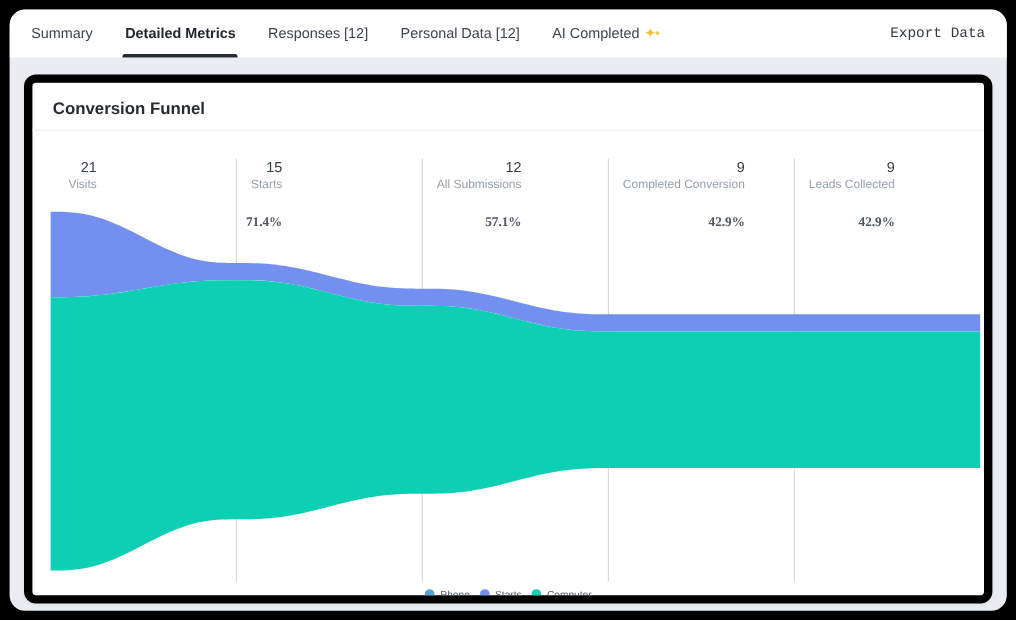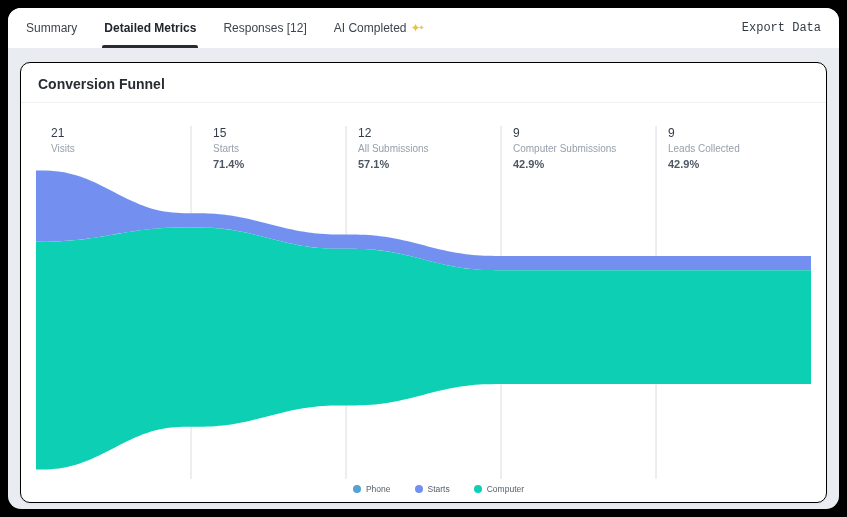--- a/index.html
+++ b/index.html
@@ -27,55 +27,56 @@
   .tab.active::after {
     content:""; position:absolute; left:-2px; right:-2px; bottom:0;
     height:3px; background:#272c34; border-radius:2px 2px 0 0;
   }
   .sparkle-main { color:#eec23e; font-size:12px; margin-left:4px; }
   .sparkle-small { color:#eec23e; font-size:7px; vertical-align:top; margin-left:-2px; }
   .export { margin-left:auto; font-size:12px; color:#343b44; cursor:pointer;font-family:Liberation Mono, monospace; }
   
   .card {
     position:absolute; left:12px; top:54px; width:807px; height:441px;
-    background:#fff; border:1px solid #000000; border-radius:10px;
-    box-shadow:0 1px 3px rgba(20,30,50,0.05); overflow:hidden;
+    background:#fff; border:7px solid #000000; border-radius:10px;
+    box-shadow:0 1px 3px rgba(20,30,50,0.05); overflow:hidden;text-align:right;
   }
   .card-title {
     position:absolute; left:17px; top:13px;
     font-size:14px; font-weight:700; color:#272c33;
   }
   .card-divider {
     position:absolute; left:0; top:39px; width:100%; height:1px; background:#eef0f3;
   }
   .chart-wrap { position:absolute; left:15px; top:58px; width:775px; height:360px; }
   .chart-wrap svg { display:block; }
   
   .stage-label { position:absolute; top:64px; }
   .stage-num { font-size:12px; color:#333d49; line-height:1.1; }
   .stage-name { font-size:10px; color:#97a0ac; margin-top:3px; line-height:1.1; }
-  .stage-pct { font-size:11px; font-weight:700; color:#4d5763; margin-top:4px; line-height:1.1; }
+  .stage-pct { font-size:11px; font-weight:700; color:#4d5763; margin-top:19px; line-height:1.1;font-family:Liberation Serif, serif; }
   
   .legend {
-    position:absolute; left:15px; top:421px; width:100%;
-    display:flex; justify-content:center; align-items:center; gap:24px;
+    position:absolute; left:0; top:421px; width:100%;
+    display:flex; justify-content:center; align-items:center; gap:8px;
   }
   .legend-item { display:flex; align-items:center; gap:5px; }
   .legend-dot { width:8px; height:8px; border-radius:50%; }
   .legend-text { font-size:8.5px; color:#555e69; }
 </style>
 </head>
 <body>
 
 <div class="window">
 
   <div class="tabbar">
     <div class="tab">Summary</div>
     <div class="tab active">Detailed Metrics</div>
     <div class="tab">Responses [12]</div>
+    <div class="tab">Personal Data [12]</div>
     <div class="tab">
       <span>AI Completed</span>
       <span class="sparkle-main">✦</span>
         <span class="sparkle-small">✦</span>
     </div>
     <div class="export">Export Data</div>
   </div>
 
   <div class="card">
     <div class="card-title">Conversion Funnel</div>
@@ -90,33 +91,33 @@
           <path d="M0.0 49.48 L4.0 49.49 L8.0 49.53 L12.0 49.66 L16.0 49.88 L20.0 50.23 L24.0 50.72 L28.0 51.37 L32.0 52.17 L36.0 53.14 L40.0 54.27 L44.0 55.56 L48.0 57.00 L52.0 58.58 L56.0 60.29 L60.0 62.10 L64.0 64.00 L68.0 65.98 L72.0 68.01 L76.0 70.07 L80.0 72.13 L84.0 74.18 L88.0 76.20 L92.0 78.16 L96.0 80.04 L100.0 81.83 L104.0 83.50 L108.0 85.05 L112.0 86.45 L116.0 87.70 L120.0 88.80 L124.0 89.73 L128.0 90.49 L132.0 91.10 L136.0 91.55 L140.0 91.87 L144.0 92.06 L148.0 92.16 L152.0 92.20 L156.0 92.20 L160.0 92.21 L164.0 92.24 L168.0 92.31 L172.0 92.44 L176.0 92.63 L180.0 92.89 L184.0 93.24 L188.0 93.66 L192.0 94.16 L196.0 94.75 L200.0 95.42 L204.0 96.15 L208.0 96.96 L212.0 97.82 L216.0 98.74 L220.0 99.71 L224.0 100.70 L228.0 101.72 L232.0 102.75 L236.0 103.78 L240.0 104.81 L244.0 105.81 L248.0 106.78 L252.0 107.71 L256.0 108.59 L260.0 109.41 L264.0 110.17 L268.0 110.85 L272.0 111.46 L276.0 111.98 L280.0 112.43 L284.0 112.79 L288.0 113.07 L292.0 113.28 L296.0 113.42 L300.0 113.51 L304.0 113.55 L308.0 113.56 L312.0 113.56 L316.0 113.57 L320.0 113.61 L324.0 113.70 L328.0 113.84 L332.0 114.05 L336.0 114.33 L340.0 114.69 L344.0 115.14 L348.0 115.66 L352.0 116.27 L356.0 116.95 L360.0 117.71 L364.0 118.53 L368.0 119.41 L372.0 120.34 L376.0 121.31 L380.0 122.31 L384.0 123.34 L388.0 124.37 L392.0 125.40 L396.0 126.42 L400.0 127.41 L404.0 128.38 L408.0 129.30 L412.0 130.16 L416.0 130.97 L420.0 131.70 L424.0 132.37 L428.0 132.96 L432.0 133.46 L436.0 133.88 L440.0 134.23 L444.0 134.49 L448.0 134.68 L452.0 134.81 L456.0 134.88 L460.0 134.91 L464.0 134.92 L468.0 134.92 L472.0 134.92 L476.0 134.92 L480.0 134.92 L484.0 134.92 L488.0 134.92 L492.0 134.92 L496.0 134.92 L500.0 134.92 L504.0 134.92 L508.0 134.92 L512.0 134.92 L516.0 134.92 L520.0 134.92 L524.0 134.92 L528.0 134.92 L532.0 134.92 L536.0 134.92 L540.0 134.92 L544.0 134.92 L548.0 134.92 L552.0 134.92 L556.0 134.92 L560.0 134.92 L564.0 134.92 L568.0 134.92 L572.0 134.92 L576.0 134.92 L580.0 134.92 L584.0 134.92 L588.0 134.92 L592.0 134.92 L596.0 134.92 L600.0 134.92 L604.0 134.92 L608.0 134.92 L612.0 134.92 L616.0 134.92 L620.0 134.92 L624.0 134.92 L628.0 134.92 L632.0 134.92 L636.0 134.92 L640.0 134.92 L644.0 134.92 L648.0 134.92 L652.0 134.92 L656.0 134.92 L660.0 134.92 L664.0 134.92 L668.0 134.92 L672.0 134.92 L676.0 134.92 L680.0 134.92 L684.0 134.92 L688.0 134.92 L692.0 134.92 L696.0 134.92 L700.0 134.92 L704.0 134.92 L708.0 134.92 L712.0 134.92 L716.0 134.92 L720.0 134.92 L724.0 134.92 L728.0 134.92 L732.0 134.92 L736.0 134.92 L740.0 134.92 L744.0 134.92 L748.0 134.92 L752.0 134.92 L756.0 134.92 L760.0 134.92 L764.0 134.92 L768.0 134.92 L772.0 134.92 L775 134.92 L775.0 134.92 L771.0 134.92 L767.0 134.92 L763.0 134.92 L759.0 134.92 L755.0 134.92 L751.0 134.92 L747.0 134.92 L743.0 134.92 L739.0 134.92 L735.0 134.92 L731.0 134.92 L727.0 134.92 L723.0 134.92 L719.0 134.92 L715.0 134.92 L711.0 134.92 L707.0 134.92 L703.0 134.92 L699.0 134.92 L695.0 134.92 L691.0 134.92 L687.0 134.92 L683.0 134.92 L679.0 134.92 L675.0 134.92 L671.0 134.92 L667.0 134.92 L663.0 134.92 L659.0 134.92 L655.0 134.92 L651.0 134.92 L647.0 134.92 L643.0 134.92 L639.0 134.92 L635.0 134.92 L631.0 134.92 L627.0 134.92 L623.0 134.92 L619.0 134.92 L615.0 134.92 L611.0 134.92 L607.0 134.92 L603.0 134.92 L599.0 134.92 L595.0 134.92 L591.0 134.92 L587.0 134.92 L583.0 134.92 L579.0 134.92 L575.0 134.92 L571.0 134.92 L567.0 134.92 L563.0 134.92 L559.0 134.92 L555.0 134.92 L551.0 134.92 L547.0 134.92 L543.0 134.92 L539.0 134.92 L535.0 134.92 L531.0 134.92 L527.0 134.92 L523.0 134.92 L519.0 134.92 L515.0 134.92 L511.0 134.92 L507.0 134.92 L503.0 134.92 L499.0 134.92 L495.0 134.92 L491.0 134.92 L487.0 134.92 L483.0 134.92 L479.0 134.92 L475.0 134.92 L471.0 134.92 L467.0 134.92 L463.0 134.92 L459.0 134.91 L455.0 134.87 L451.0 134.78 L447.0 134.64 L443.0 134.43 L439.0 134.15 L435.0 133.79 L431.0 133.34 L427.0 132.82 L423.0 132.21 L419.0 131.53 L415.0 130.77 L411.0 129.95 L407.0 129.07 L403.0 128.14 L399.0 127.17 L395.0 126.17 L391.0 125.14 L387.0 124.11 L383.0 123.08 L379.0 122.06 L375.0 121.07 L371.0 120.10 L367.0 119.18 L363.0 118.32 L359.0 117.51 L355.0 116.78 L351.0 116.11 L347.0 115.52 L343.0 115.02 L339.0 114.60 L335.0 114.25 L331.0 113.99 L327.0 113.80 L323.0 113.67 L319.0 113.60 L315.0 113.57 L311.0 113.56 L307.0 113.56 L303.0 113.54 L299.0 113.49 L295.0 113.39 L291.0 113.24 L287.0 113.01 L283.0 112.71 L279.0 112.32 L275.0 111.86 L271.0 111.31 L267.0 110.69 L263.0 109.98 L259.0 109.21 L255.0 108.38 L251.0 107.48 L247.0 106.54 L243.0 105.56 L239.0 104.55 L235.0 103.53 L231.0 102.49 L227.0 101.46 L223.0 100.45 L219.0 99.46 L215.0 98.51 L211.0 97.60 L207.0 96.75 L203.0 95.96 L199.0 95.24 L195.0 94.60 L191.0 94.03 L187.0 93.55 L183.0 93.14 L179.0 92.82 L175.0 92.57 L171.0 92.40 L167.0 92.29 L163.0 92.23 L159.0 92.20 L155.0 92.20 L151.0 92.19 L147.0 92.15 L143.0 92.02 L139.0 91.80 L135.0 91.45 L131.0 90.96 L127.0 90.31 L123.0 89.51 L119.0 88.54 L115.0 87.41 L111.0 86.12 L107.0 84.68 L103.0 83.10 L99.0 81.39 L95.0 79.58 L91.0 77.68 L87.0 75.70 L83.0 73.67 L79.0 71.61 L75.0 69.55 L71.0 67.50 L67.0 65.48 L63.0 63.52 L59.0 61.64 L55.0 59.85 L51.0 58.18 L47.0 56.63 L43.0 55.23 L39.0 53.98 L35.0 52.88 L31.0 51.95 L27.0 51.19 L23.0 50.58 L19.0 50.13 L15.0 49.81 L11.0 49.62 L7.0 49.52 L3.0 49.48 L0 49.48 Z" fill="#55a2d3"></path>
           <path d="M0.0 49.48 L4.0 49.49 L8.0 49.53 L12.0 49.66 L16.0 49.88 L20.0 50.23 L24.0 50.72 L28.0 51.37 L32.0 52.17 L36.0 53.14 L40.0 54.27 L44.0 55.56 L48.0 57.00 L52.0 58.58 L56.0 60.29 L60.0 62.10 L64.0 64.00 L68.0 65.98 L72.0 68.01 L76.0 70.07 L80.0 72.13 L84.0 74.18 L88.0 76.20 L92.0 78.16 L96.0 80.04 L100.0 81.83 L104.0 83.50 L108.0 85.05 L112.0 86.45 L116.0 87.70 L120.0 88.80 L124.0 89.73 L128.0 90.49 L132.0 91.10 L136.0 91.55 L140.0 91.87 L144.0 92.06 L148.0 92.16 L152.0 92.20 L156.0 92.20 L160.0 92.21 L164.0 92.24 L168.0 92.31 L172.0 92.44 L176.0 92.63 L180.0 92.89 L184.0 93.24 L188.0 93.66 L192.0 94.16 L196.0 94.75 L200.0 95.42 L204.0 96.15 L208.0 96.96 L212.0 97.82 L216.0 98.74 L220.0 99.71 L224.0 100.70 L228.0 101.72 L232.0 102.75 L236.0 103.78 L240.0 104.81 L244.0 105.81 L248.0 106.78 L252.0 107.71 L256.0 108.59 L260.0 109.41 L264.0 110.17 L268.0 110.85 L272.0 111.46 L276.0 111.98 L280.0 112.43 L284.0 112.79 L288.0 113.07 L292.0 113.28 L296.0 113.42 L300.0 113.51 L304.0 113.55 L308.0 113.56 L312.0 113.56 L316.0 113.57 L320.0 113.61 L324.0 113.70 L328.0 113.84 L332.0 114.05 L336.0 114.33 L340.0 114.69 L344.0 115.14 L348.0 115.66 L352.0 116.27 L356.0 116.95 L360.0 117.71 L364.0 118.53 L368.0 119.41 L372.0 120.34 L376.0 121.31 L380.0 122.31 L384.0 123.34 L388.0 124.37 L392.0 125.40 L396.0 126.42 L400.0 127.41 L404.0 128.38 L408.0 129.30 L412.0 130.16 L416.0 130.97 L420.0 131.70 L424.0 132.37 L428.0 132.96 L432.0 133.46 L436.0 133.88 L440.0 134.23 L444.0 134.49 L448.0 134.68 L452.0 134.81 L456.0 134.88 L460.0 134.91 L464.0 134.92 L468.0 134.92 L472.0 134.92 L476.0 134.92 L480.0 134.92 L484.0 134.92 L488.0 134.92 L492.0 134.92 L496.0 134.92 L500.0 134.92 L504.0 134.92 L508.0 134.92 L512.0 134.92 L516.0 134.92 L520.0 134.92 L524.0 134.92 L528.0 134.92 L532.0 134.92 L536.0 134.92 L540.0 134.92 L544.0 134.92 L548.0 134.92 L552.0 134.92 L556.0 134.92 L560.0 134.92 L564.0 134.92 L568.0 134.92 L572.0 134.92 L576.0 134.92 L580.0 134.92 L584.0 134.92 L588.0 134.92 L592.0 134.92 L596.0 134.92 L600.0 134.92 L604.0 134.92 L608.0 134.92 L612.0 134.92 L616.0 134.92 L620.0 134.92 L624.0 134.92 L628.0 134.92 L632.0 134.92 L636.0 134.92 L640.0 134.92 L644.0 134.92 L648.0 134.92 L652.0 134.92 L656.0 134.92 L660.0 134.92 L664.0 134.92 L668.0 134.92 L672.0 134.92 L676.0 134.92 L680.0 134.92 L684.0 134.92 L688.0 134.92 L692.0 134.92 L696.0 134.92 L700.0 134.92 L704.0 134.92 L708.0 134.92 L712.0 134.92 L716.0 134.92 L720.0 134.92 L724.0 134.92 L728.0 134.92 L732.0 134.92 L736.0 134.92 L740.0 134.92 L744.0 134.92 L748.0 134.92 L752.0 134.92 L756.0 134.92 L760.0 134.92 L764.0 134.92 L768.0 134.92 L772.0 134.92 L775 134.92 L775.0 149.16 L771.0 149.16 L767.0 149.16 L763.0 149.16 L759.0 149.16 L755.0 149.16 L751.0 149.16 L747.0 149.16 L743.0 149.16 L739.0 149.16 L735.0 149.16 L731.0 149.16 L727.0 149.16 L723.0 149.16 L719.0 149.16 L715.0 149.16 L711.0 149.16 L707.0 149.16 L703.0 149.16 L699.0 149.16 L695.0 149.16 L691.0 149.16 L687.0 149.16 L683.0 149.16 L679.0 149.16 L675.0 149.16 L671.0 149.16 L667.0 149.16 L663.0 149.16 L659.0 149.16 L655.0 149.16 L651.0 149.16 L647.0 149.16 L643.0 149.16 L639.0 149.16 L635.0 149.16 L631.0 149.16 L627.0 149.16 L623.0 149.16 L619.0 149.16 L615.0 149.16 L611.0 149.16 L607.0 149.16 L603.0 149.16 L599.0 149.16 L595.0 149.16 L591.0 149.16 L587.0 149.16 L583.0 149.16 L579.0 149.16 L575.0 149.16 L571.0 149.16 L567.0 149.16 L563.0 149.16 L559.0 149.16 L555.0 149.16 L551.0 149.16 L547.0 149.16 L543.0 149.16 L539.0 149.16 L535.0 149.16 L531.0 149.16 L527.0 149.16 L523.0 149.16 L519.0 149.16 L515.0 149.16 L511.0 149.16 L507.0 149.16 L503.0 149.16 L499.0 149.16 L495.0 149.16 L491.0 149.16 L487.0 149.16 L483.0 149.16 L479.0 149.16 L475.0 149.16 L471.0 149.16 L467.0 149.16 L463.0 149.16 L459.0 149.15 L455.0 149.11 L451.0 149.02 L447.0 148.88 L443.0 148.67 L439.0 148.39 L435.0 148.03 L431.0 147.58 L427.0 147.06 L423.0 146.45 L419.0 145.77 L415.0 145.01 L411.0 144.19 L407.0 143.31 L403.0 142.38 L399.0 141.41 L395.0 140.41 L391.0 139.38 L387.0 138.35 L383.0 137.32 L379.0 136.30 L375.0 135.31 L371.0 134.34 L367.0 133.42 L363.0 132.56 L359.0 131.75 L355.0 131.02 L351.0 130.35 L347.0 129.76 L343.0 129.26 L339.0 128.84 L335.0 128.49 L331.0 128.23 L327.0 128.04 L323.0 127.91 L319.0 127.84 L315.0 127.81 L311.0 127.80 L307.0 127.80 L303.0 127.78 L299.0 127.73 L295.0 127.63 L291.0 127.48 L287.0 127.25 L283.0 126.95 L279.0 126.56 L275.0 126.10 L271.0 125.55 L267.0 124.93 L263.0 124.22 L259.0 123.45 L255.0 122.62 L251.0 121.72 L247.0 120.78 L243.0 119.80 L239.0 118.79 L235.0 117.77 L231.0 116.73 L227.0 115.70 L223.0 114.69 L219.0 113.70 L215.0 112.75 L211.0 111.84 L207.0 110.99 L203.0 110.20 L199.0 109.48 L195.0 108.84 L191.0 108.27 L187.0 107.79 L183.0 107.38 L179.0 107.06 L175.0 106.81 L171.0 106.64 L167.0 106.53 L163.0 106.47 L159.0 106.44 L155.0 106.44 L151.0 106.44 L147.0 106.46 L143.0 106.50 L139.0 106.57 L135.0 106.69 L131.0 106.85 L127.0 107.07 L123.0 107.34 L119.0 107.66 L115.0 108.04 L111.0 108.47 L107.0 108.95 L103.0 109.47 L99.0 110.04 L95.0 110.65 L91.0 111.28 L87.0 111.94 L83.0 112.62 L79.0 113.30 L75.0 113.99 L71.0 114.67 L67.0 115.35 L63.0 116.00 L59.0 116.63 L55.0 117.22 L51.0 117.78 L47.0 118.30 L43.0 118.76 L39.0 119.18 L35.0 119.55 L31.0 119.86 L27.0 120.11 L23.0 120.31 L19.0 120.46 L15.0 120.57 L11.0 120.63 L7.0 120.67 L3.0 120.68 L0 120.68 Z" fill="#7390f0"></path>
           <path d="M0.0 120.68 L4.0 120.68 L8.0 120.66 L12.0 120.62 L16.0 120.55 L20.0 120.43 L24.0 120.27 L28.0 120.05 L32.0 119.78 L36.0 119.46 L40.0 119.08 L44.0 118.65 L48.0 118.17 L52.0 117.65 L56.0 117.08 L60.0 116.47 L64.0 115.84 L68.0 115.18 L72.0 114.50 L76.0 113.82 L80.0 113.13 L84.0 112.45 L88.0 111.77 L92.0 111.12 L96.0 110.49 L100.0 109.90 L104.0 109.34 L108.0 108.82 L112.0 108.36 L116.0 107.94 L120.0 107.57 L124.0 107.26 L128.0 107.01 L132.0 106.81 L136.0 106.66 L140.0 106.55 L144.0 106.49 L148.0 106.45 L152.0 106.44 L156.0 106.44 L160.0 106.45 L164.0 106.48 L168.0 106.55 L172.0 106.68 L176.0 106.87 L180.0 107.13 L184.0 107.48 L188.0 107.90 L192.0 108.40 L196.0 108.99 L200.0 109.66 L204.0 110.39 L208.0 111.20 L212.0 112.06 L216.0 112.98 L220.0 113.95 L224.0 114.94 L228.0 115.96 L232.0 116.99 L236.0 118.02 L240.0 119.05 L244.0 120.05 L248.0 121.02 L252.0 121.95 L256.0 122.83 L260.0 123.65 L264.0 124.41 L268.0 125.09 L272.0 125.70 L276.0 126.22 L280.0 126.67 L284.0 127.03 L288.0 127.31 L292.0 127.52 L296.0 127.66 L300.0 127.75 L304.0 127.79 L308.0 127.80 L312.0 127.80 L316.0 127.81 L320.0 127.85 L324.0 127.94 L328.0 128.08 L332.0 128.29 L336.0 128.57 L340.0 128.93 L344.0 129.38 L348.0 129.90 L352.0 130.51 L356.0 131.19 L360.0 131.95 L364.0 132.77 L368.0 133.65 L372.0 134.58 L376.0 135.55 L380.0 136.55 L384.0 137.58 L388.0 138.61 L392.0 139.64 L396.0 140.66 L400.0 141.65 L404.0 142.62 L408.0 143.54 L412.0 144.40 L416.0 145.21 L420.0 145.94 L424.0 146.61 L428.0 147.20 L432.0 147.70 L436.0 148.12 L440.0 148.47 L444.0 148.73 L448.0 148.92 L452.0 149.05 L456.0 149.12 L460.0 149.15 L464.0 149.16 L468.0 149.16 L472.0 149.16 L476.0 149.16 L480.0 149.16 L484.0 149.16 L488.0 149.16 L492.0 149.16 L496.0 149.16 L500.0 149.16 L504.0 149.16 L508.0 149.16 L512.0 149.16 L516.0 149.16 L520.0 149.16 L524.0 149.16 L528.0 149.16 L532.0 149.16 L536.0 149.16 L540.0 149.16 L544.0 149.16 L548.0 149.16 L552.0 149.16 L556.0 149.16 L560.0 149.16 L564.0 149.16 L568.0 149.16 L572.0 149.16 L576.0 149.16 L580.0 149.16 L584.0 149.16 L588.0 149.16 L592.0 149.16 L596.0 149.16 L600.0 149.16 L604.0 149.16 L608.0 149.16 L612.0 149.16 L616.0 149.16 L620.0 149.16 L624.0 149.16 L628.0 149.16 L632.0 149.16 L636.0 149.16 L640.0 149.16 L644.0 149.16 L648.0 149.16 L652.0 149.16 L656.0 149.16 L660.0 149.16 L664.0 149.16 L668.0 149.16 L672.0 149.16 L676.0 149.16 L680.0 149.16 L684.0 149.16 L688.0 149.16 L692.0 149.16 L696.0 149.16 L700.0 149.16 L704.0 149.16 L708.0 149.16 L712.0 149.16 L716.0 149.16 L720.0 149.16 L724.0 149.16 L728.0 149.16 L732.0 149.16 L736.0 149.16 L740.0 149.16 L744.0 149.16 L748.0 149.16 L752.0 149.16 L756.0 149.16 L760.0 149.16 L764.0 149.16 L768.0 149.16 L772.0 149.16 L775 149.16 L775.0 263.08 L771.0 263.08 L767.0 263.08 L763.0 263.08 L759.0 263.08 L755.0 263.08 L751.0 263.08 L747.0 263.08 L743.0 263.08 L739.0 263.08 L735.0 263.08 L731.0 263.08 L727.0 263.08 L723.0 263.08 L719.0 263.08 L715.0 263.08 L711.0 263.08 L707.0 263.08 L703.0 263.08 L699.0 263.08 L695.0 263.08 L691.0 263.08 L687.0 263.08 L683.0 263.08 L679.0 263.08 L675.0 263.08 L671.0 263.08 L667.0 263.08 L663.0 263.08 L659.0 263.08 L655.0 263.08 L651.0 263.08 L647.0 263.08 L643.0 263.08 L639.0 263.08 L635.0 263.08 L631.0 263.08 L627.0 263.08 L623.0 263.08 L619.0 263.08 L615.0 263.08 L611.0 263.08 L607.0 263.08 L603.0 263.08 L599.0 263.08 L595.0 263.08 L591.0 263.08 L587.0 263.08 L583.0 263.08 L579.0 263.08 L575.0 263.08 L571.0 263.08 L567.0 263.08 L563.0 263.08 L559.0 263.08 L555.0 263.08 L551.0 263.08 L547.0 263.08 L543.0 263.08 L539.0 263.08 L535.0 263.08 L531.0 263.08 L527.0 263.08 L523.0 263.08 L519.0 263.08 L515.0 263.08 L511.0 263.08 L507.0 263.08 L503.0 263.08 L499.0 263.08 L495.0 263.08 L491.0 263.08 L487.0 263.08 L483.0 263.08 L479.0 263.08 L475.0 263.08 L471.0 263.08 L467.0 263.08 L463.0 263.08 L459.0 263.09 L455.0 263.13 L451.0 263.22 L447.0 263.36 L443.0 263.57 L439.0 263.85 L435.0 264.21 L431.0 264.66 L427.0 265.18 L423.0 265.79 L419.0 266.47 L415.0 267.23 L411.0 268.05 L407.0 268.93 L403.0 269.86 L399.0 270.83 L395.0 271.83 L391.0 272.86 L387.0 273.89 L383.0 274.92 L379.0 275.94 L375.0 276.93 L371.0 277.90 L367.0 278.82 L363.0 279.68 L359.0 280.49 L355.0 281.22 L351.0 281.89 L347.0 282.48 L343.0 282.98 L339.0 283.40 L335.0 283.75 L331.0 284.01 L327.0 284.20 L323.0 284.33 L319.0 284.40 L315.0 284.43 L311.0 284.44 L307.0 284.44 L303.0 284.46 L299.0 284.51 L295.0 284.61 L291.0 284.76 L287.0 284.99 L283.0 285.29 L279.0 285.68 L275.0 286.14 L271.0 286.69 L267.0 287.31 L263.0 288.02 L259.0 288.79 L255.0 289.62 L251.0 290.52 L247.0 291.46 L243.0 292.44 L239.0 293.45 L235.0 294.47 L231.0 295.51 L227.0 296.54 L223.0 297.55 L219.0 298.54 L215.0 299.49 L211.0 300.40 L207.0 301.25 L203.0 302.04 L199.0 302.76 L195.0 303.40 L191.0 303.97 L187.0 304.45 L183.0 304.86 L179.0 305.18 L175.0 305.43 L171.0 305.60 L167.0 305.71 L163.0 305.77 L159.0 305.80 L155.0 305.80 L151.0 305.81 L147.0 305.85 L143.0 305.98 L139.0 306.20 L135.0 306.55 L131.0 307.04 L127.0 307.69 L123.0 308.49 L119.0 309.46 L115.0 310.59 L111.0 311.88 L107.0 313.32 L103.0 314.90 L99.0 316.61 L95.0 318.42 L91.0 320.32 L87.0 322.30 L83.0 324.33 L79.0 326.39 L75.0 328.45 L71.0 330.50 L67.0 332.52 L63.0 334.48 L59.0 336.36 L55.0 338.15 L51.0 339.82 L47.0 341.37 L43.0 342.77 L39.0 344.02 L35.0 345.12 L31.0 346.05 L27.0 346.81 L23.0 347.42 L19.0 347.87 L15.0 348.19 L11.0 348.38 L7.0 348.48 L3.0 348.52 L0 348.52 Z" fill="#0ccfb4"></path>
         </svg>
     </div>
 
     <div class="stage-label" style="left:30px">
       <div class="stage-num">21</div>
       <div class="stage-name">Visits</div>
     </div>
-    <div class="stage-label" style="left:192px">
+    <div class="stage-label" style="left:178px">
       <div class="stage-num">15</div>
       <div class="stage-name">Starts</div>
       <div class="stage-pct">71.4%</div>
     </div>
     <div class="stage-label" style="left:337px">
       <div class="stage-num">12</div>
       <div class="stage-name">All Submissions</div>
       <div class="stage-pct">57.1%</div>
     </div>
     <div class="stage-label" style="left:492px">
       <div class="stage-num">9</div>
-      <div class="stage-name">Computer Submissions</div>
+      <div class="stage-name">Completed Conversion</div>
       <div class="stage-pct">42.9%</div>
     </div>
     <div class="stage-label" style="left:647px">
       <div class="stage-num">9</div>
       <div class="stage-name">Leads Collected</div>
       <div class="stage-pct">42.9%</div>
     </div>
 
     <div class="legend">
         <div class="legend-item">

